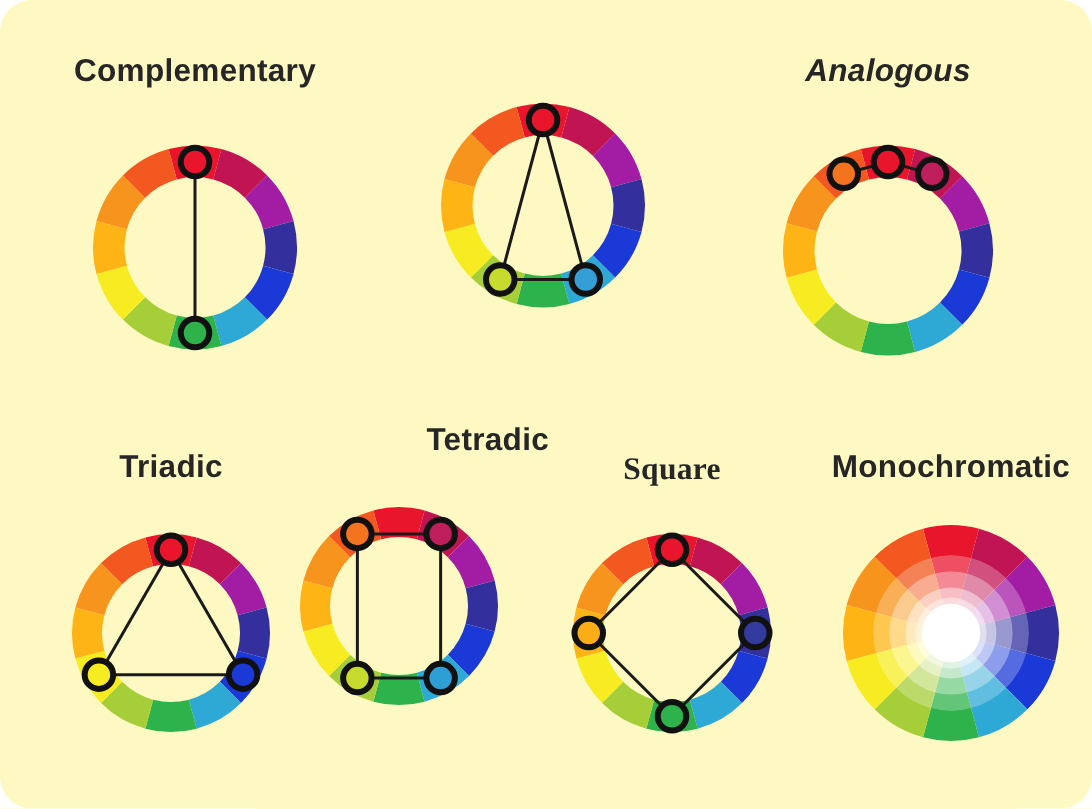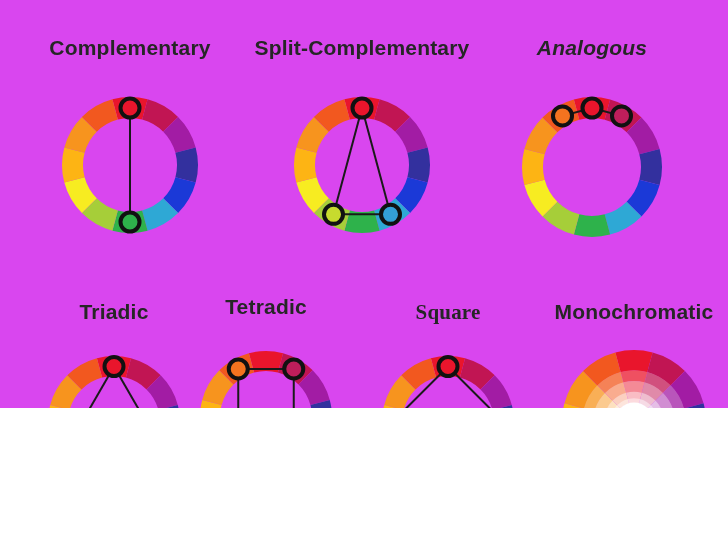--- a/index.html
+++ b/index.html
@@ -1,30 +1,30 @@
 <!DOCTYPE html>
 <html><head>
 <meta charset="utf-8">
 <style>
   html,body{margin:0;padding:0;}
   body{background:#ffffff;font-family:"Liberation Sans", sans-serif;}
-  .canvas{position:relative;width:728px;height:408px;background:#d946ef;overflow:hidden;}
+  .canvas{position:relative;width:728px;height:539px;background:#fef9c3;overflow:hidden;border-radius:21px;}
   .scheme{position:absolute;text-align:center;}
   .scheme-title{
     font-size:21px;font-weight:700;color:#262626;letter-spacing:0.2px;
     height:28px;line-height:28px;white-space:nowrap;
   }
   .wheel{display:block;}
   .wheel svg{display:block;margin:0 auto;}
   
   .s-complementary{left:30px;top:34px;width:200px;}
   .s-split{left:238px;top:34px;width:248px;}
   .s-analogous{left:492px;top:34px;width:200px;font-style:italic;}
   .s-triadic{left:14px;top:298px;width:200px;text-align:center;}
-  .s-tetradic{left:166px;top:293px;width:200px;}
+  .s-tetradic{left:166px;top:280px;width:200px;text-align:right;}
   .s-square{left:348px;top:298px;width:200px;font-family:Liberation Serif, serif;}
   .s-mono{left:534px;top:298px;width:200px;}
   .g-row1 .wheel{margin-top:21px;}
   .g-row2 .wheel{margin-top:16px;}
   .s-mono .wheel{margin-top:20px;}
 </style>
 </head>
 <body>
 
 <div class="canvas">
@@ -46,21 +46,20 @@
           <path d="M 16.32 64.40 A 68.00 68.00 0 0 1 33.92 33.92 L 48.77 48.77 A 47.00 47.00 0 0 0 36.60 69.84 Z" fill="#F7941E"></path>
           <path d="M 33.92 33.92 A 68.00 68.00 0 0 1 64.40 16.32 L 69.84 36.60 A 47.00 47.00 0 0 0 48.77 48.77 Z" fill="#F2581F"></path>
           <line x1="82" y1="25" x2="82" y2="139" stroke="#1A1A1A" stroke-width="2"></line>
           <circle cx="82" cy="25" r="9.5" fill="#E9152C" stroke="#111111" stroke-width="4"></circle>
           <circle cx="82" cy="139" r="9.5" fill="#2EB24B" stroke="#111111" stroke-width="4"></circle>
         </svg>
       </div>
   </div>
 
   <div class="scheme g-row1 s-split">
-    <div class="scheme-title">Split-Complementary</div>
     <div class="wheel">
         <svg width="164" height="164" viewBox="0 0 164 164">
           <path d="M 64.40 16.32 A 68.00 68.00 0 0 1 99.60 16.32 L 94.16 36.60 A 47.00 47.00 0 0 0 69.84 36.60 Z" fill="#E9152C"></path>
           <path d="M 99.60 16.32 A 68.00 68.00 0 0 1 130.08 33.92 L 115.23 48.77 A 47.00 47.00 0 0 0 94.16 36.60 Z" fill="#C11553"></path>
           <path d="M 130.08 33.92 A 68.00 68.00 0 0 1 147.68 64.40 L 127.40 69.84 A 47.00 47.00 0 0 0 115.23 48.77 Z" fill="#A21CA4"></path>
           <path d="M 147.68 64.40 A 68.00 68.00 0 0 1 147.68 99.60 L 127.40 94.16 A 47.00 47.00 0 0 0 127.40 69.84 Z" fill="#33309E"></path>
           <path d="M 147.68 99.60 A 68.00 68.00 0 0 1 130.08 130.08 L 115.23 115.23 A 47.00 47.00 0 0 0 127.40 94.16 Z" fill="#1B39D7"></path>
           <path d="M 130.08 130.08 A 68.00 68.00 0 0 1 99.60 147.68 L 94.16 127.40 A 47.00 47.00 0 0 0 115.23 115.23 Z" fill="#2EA8D5"></path>
           <path d="M 99.60 147.68 A 68.00 68.00 0 0 1 64.40 147.68 L 69.84 127.40 A 47.00 47.00 0 0 0 94.16 127.40 Z" fill="#2EB24B"></path>
           <path d="M 64.40 147.68 A 68.00 68.00 0 0 1 33.92 130.08 L 48.77 115.23 A 47.00 47.00 0 0 0 69.84 127.40 Z" fill="#A6CE39"></path>

